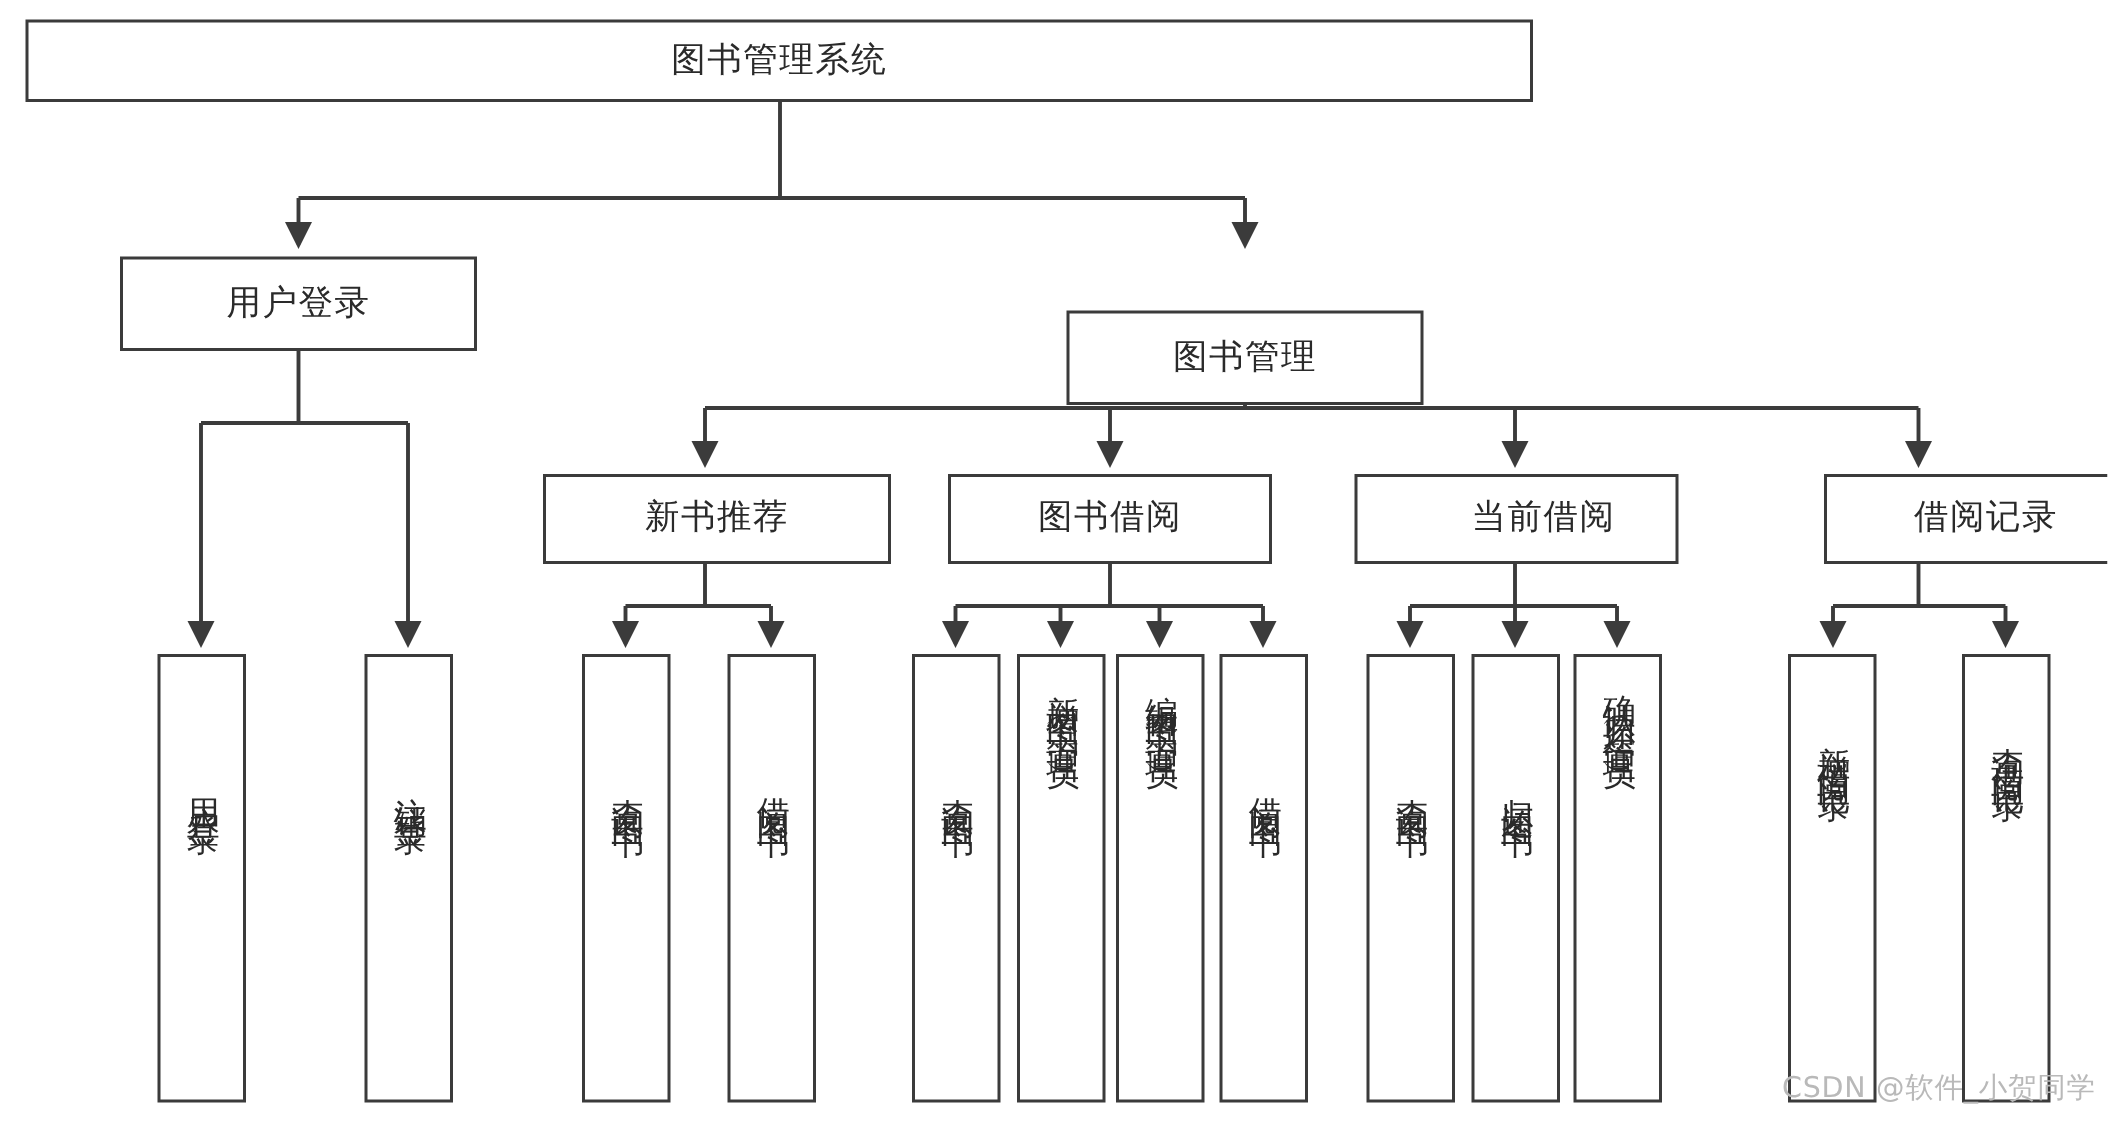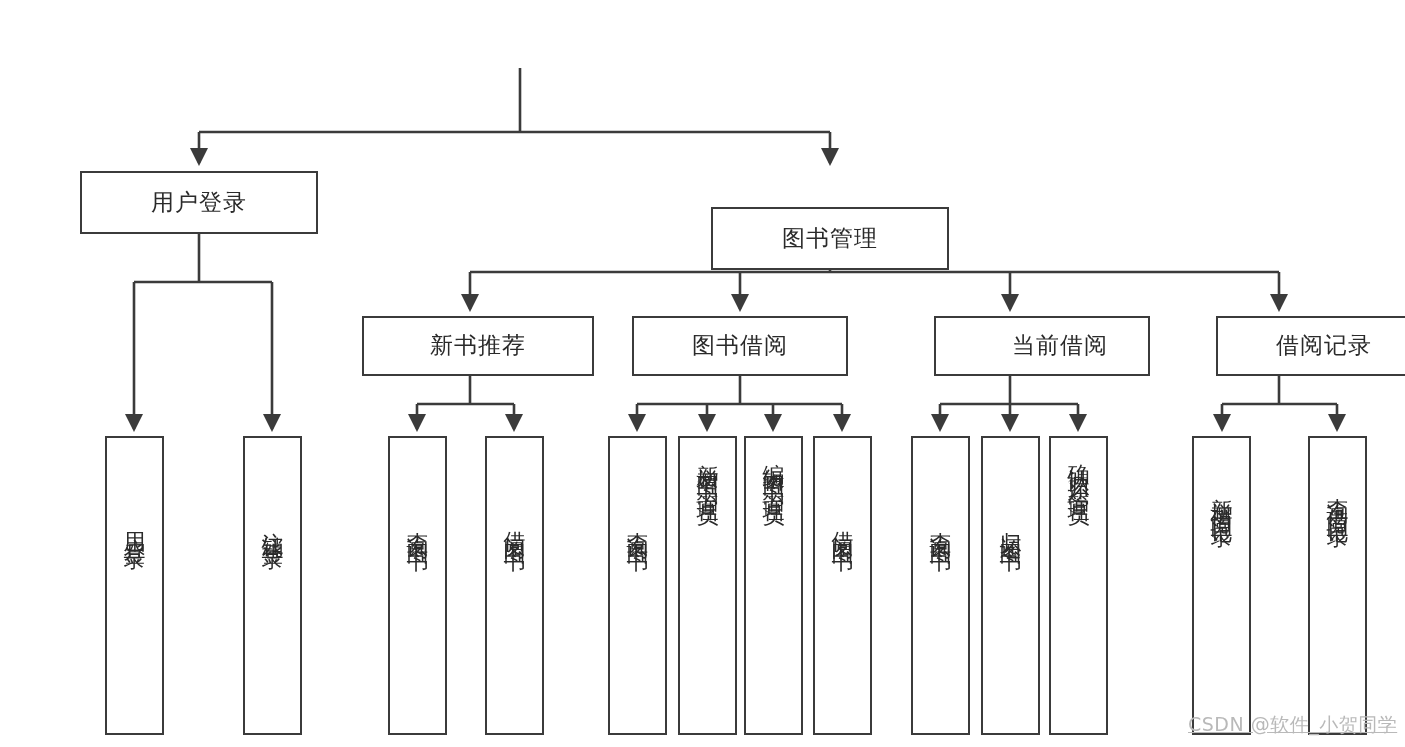--- a/index.html
+++ b/index.html
@@ -67,21 +67,20 @@
   .watermark {
     position: absolute;
     left: 1188px;
     top: 712px;
     font-size: 19px;
     color: #b9b9b9;
     font-family: "DejaVu Sans", "Liberation Sans", sans-serif;
     white-space: nowrap;
     z-index: 5;
     letter-spacing: 0.5px;
-    text-decoration: underline;
   }
 </style>
 </head>
 <body>
 
 <div id="canvas">
 
   <svg id="wires" viewBox="0 0 1405 747" width="1405" height="747" xmlns="http://www.w3.org/2000/svg">
     <defs>
       <marker id="arrow" viewBox="0 0 12 12" refX="10" refY="6" markerWidth="7" markerHeight="7" orient="auto-start-reverse">
@@ -127,35 +126,38 @@
       <path d="M 1010 404 L 1010 429" marker-end="url(#arrow)"></path>
       <path d="M 1078 404 L 1078 429" marker-end="url(#arrow)"></path>
 
       <path d="M 1279 376 L 1279 404"></path>
       <path d="M 1222 404 L 1337 404"></path>
       <path d="M 1222 404 L 1222 429" marker-end="url(#arrow)"></path>
       <path d="M 1337 404 L 1337 429" marker-end="url(#arrow)"></path>
     </g>
   </svg>
 
+  <div class="node h root" style="left:17px; top:13px; width:1005px; height:55px;">
+    <span class="label">图书管理系统</span>
+  </div>
 
   <div class="node h" style="left:80px; top:171px; width:238px; height:63px;">
     <span class="label">用户登录</span>
   </div>
   <div class="node h" style="left:711px; top:171px; width:238px; height:63px;margin-top:36px;">
     <span class="label">图书管理</span>
   </div>
 
   <div class="node h" style="left:362px; top:316px; width:232px; height:60px;">
     <span class="label">新书推荐</span>
   </div>
   <div class="node h" style="left:632px; top:316px; width:216px; height:60px;">
     <span class="label">图书借阅</span>
   </div>
-  <div class="node h" style="left:934px; top:316px; width:216px; height:60px;padding-left:36px;">
+  <div class="node h" style="left:903px; top:316px; width:216px; height:60px;padding-left:36px;">
     <span class="label">当前借阅</span>
   </div>
   <div class="node h" style="left:1171px; top:316px; width:216px; height:60px;margin-left:45px;">
     <span class="label">借阅记录</span>
   </div>
 
   <div class="node v" style="left:105px; top:436px; width:59px; height:299px; padding-top:76px;">
     <span class="label">用户登录</span>
   </div>
   <div class="node v" style="left:243px; top:436px; width:59px; height:299px; padding-top:76px;">

